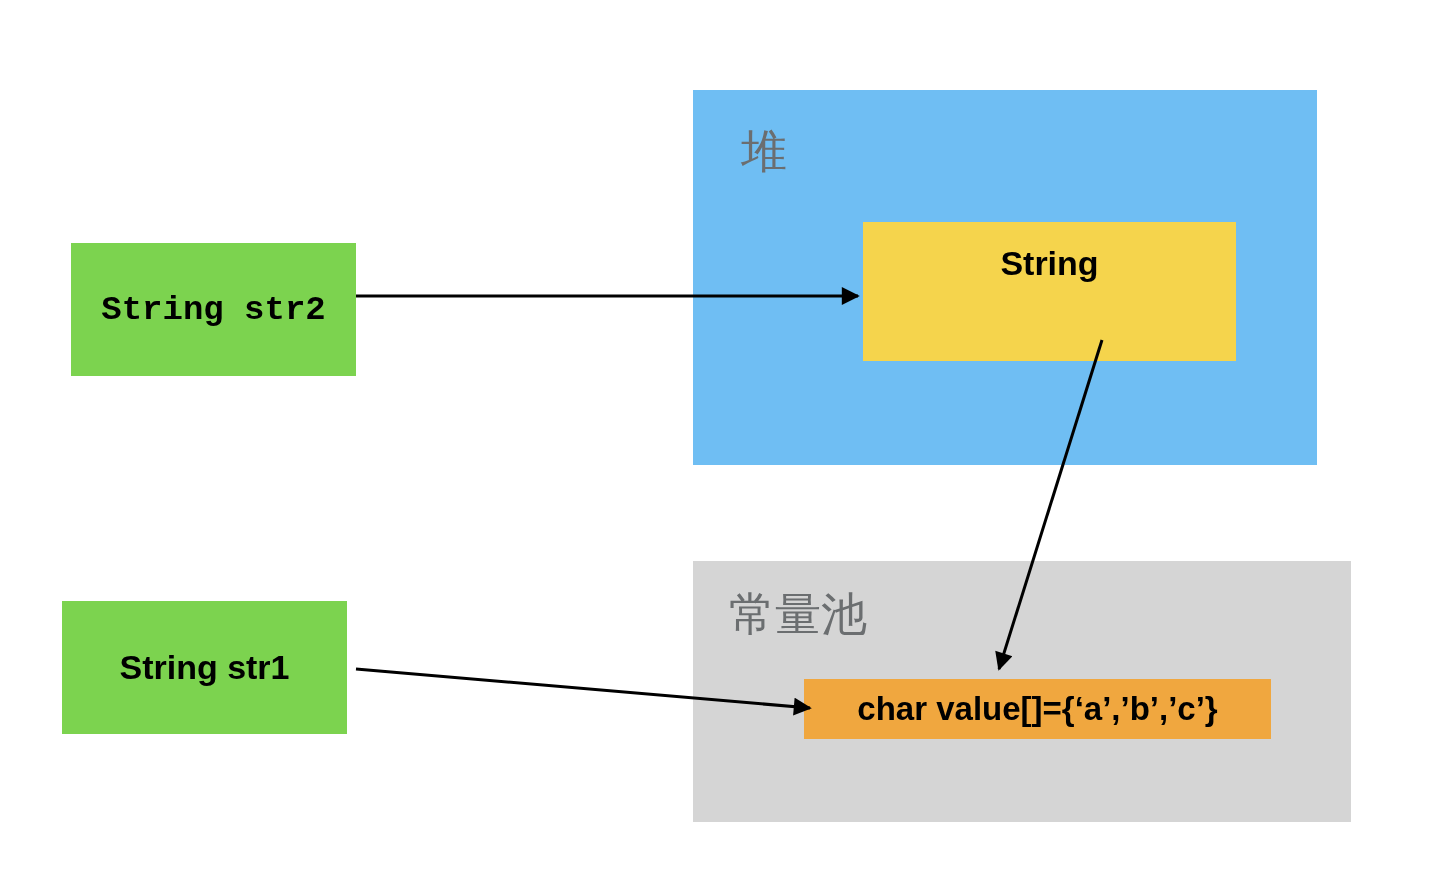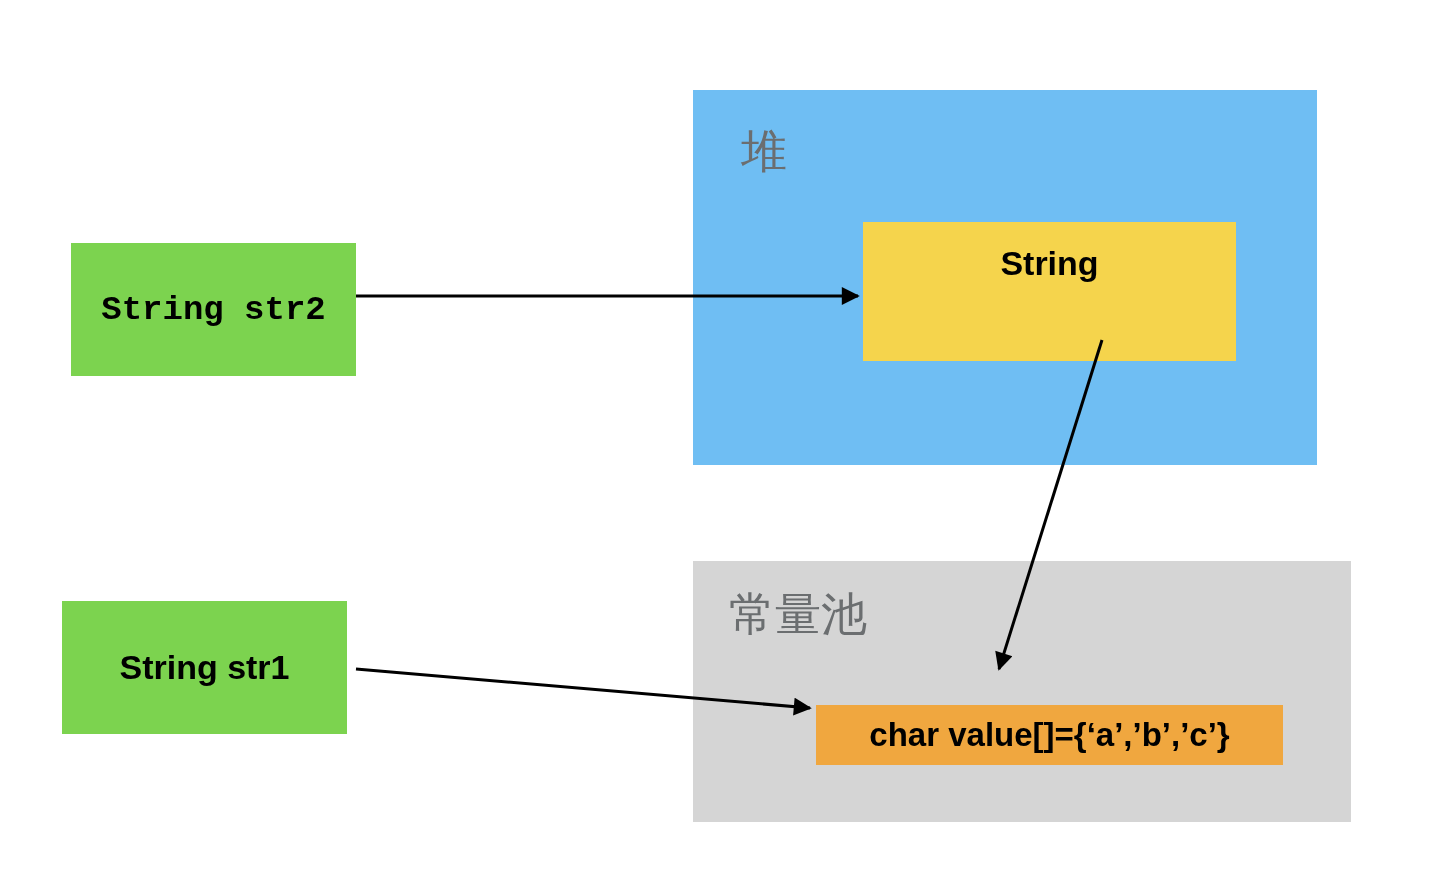--- a/index.html
+++ b/index.html
@@ -60,33 +60,32 @@
     width: 658px;
     height: 261px;
     background: #D5D5D5;
   }
   .pool .region-label {
     left: 36px;
     top: 30px;
   }
   
   .char-array {
-    left: 123px;
+    left: 111px;
     top: 118px;
     width: 467px;
     height: 60px;
     background: #F0A73F;
     color: #000000;
     font-weight: 700;
     font-size: 33px;
     display: flex;
     align-items: center;
     justify-content: center;
     white-space: nowrap;
-    margin-top: 26px;
   }
   
   .reference {
     width: 285px;
     height: 133px;
     background: #7CD34F;
     color: #000000;
     font-weight: 700;
     font-size: 34px;
     display: flex;

